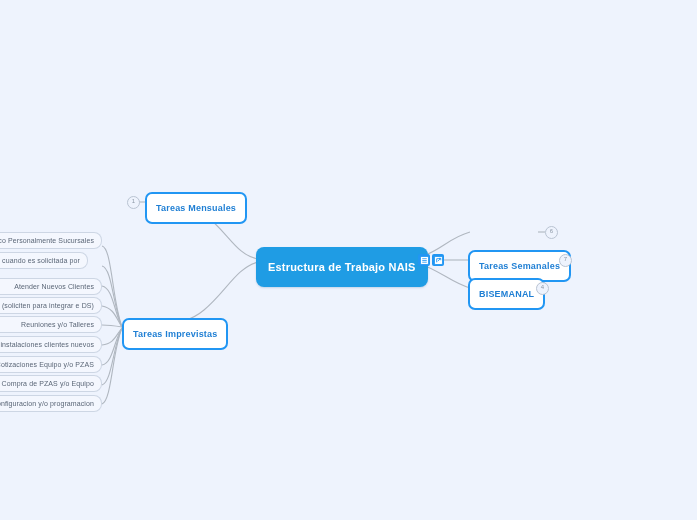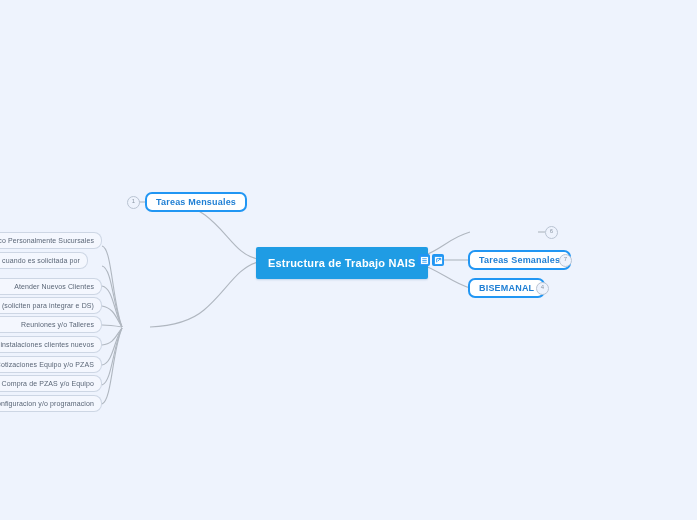--- a/index.html
+++ b/index.html
@@ -32,39 +32,39 @@
     box-sizing: border-box;
     white-space: nowrap;
     display: flex;
     align-items: center;
     justify-content: center;
   }
   
   .node-root {
     background: #1f9ce4;
     color: #ffffff;
-    border-radius: 2px;
+    border-radius: 8px;
     font-size: 11px;
     font-weight: bold;
     letter-spacing: 0.2px;
     padding: 0 12px;
-    height: 32px;
+    height: 40px;
     box-shadow: 0 1px 2px rgba(30,90,150,0.20);
   }
   
   .node-branch {
     background: #ffffff;
     color: #1f7fd4;
     border: 2px solid #2196f3;
     border-radius: 7px;
     font-size: 9px;
     font-weight: bold;
     letter-spacing: 0.2px;
     padding: 0 9px;
-    height: 20px;
+    height: 32px;
   }
   
   .node-leaf {
     background: #f4f7fe;
     color: #5a6676;
     border: 1px solid #cdd6e4;
     border-top-right-radius: 8px;
     border-bottom-right-radius: 8px;
     border-left: none;
     font-size: 7px;
@@ -183,20 +183,23 @@
     <span>4</span>
   </div>
 
   <div class="node node-branch" style="left:145px; top:192px;">
     <span>Tareas Mensuales</span>
   </div>
   <div class="badge" style="left:127px; top:196px;">
     <span>1</span>
   </div>
 
+  <div class="node node-branch" style="left:122px; top:318px;">
+    <span>Tareas Imprevistas</span>
+  </div>
 
   <div class="node node-leaf" style="left:-8px; top:232px; width:110px;">
     <span>Técnico Personalmente Sucursales</span>
   </div>
   <div class="node node-leaf" style="left:-22px; top:252px; width:110px;">
     <span>g, cuando es solicitada por</span>
   </div>
   <div class="node node-leaf" style="left:0px; top:278px; width:102px;">
     <span>Atender Nuevos Clientes</span>
   </div>

